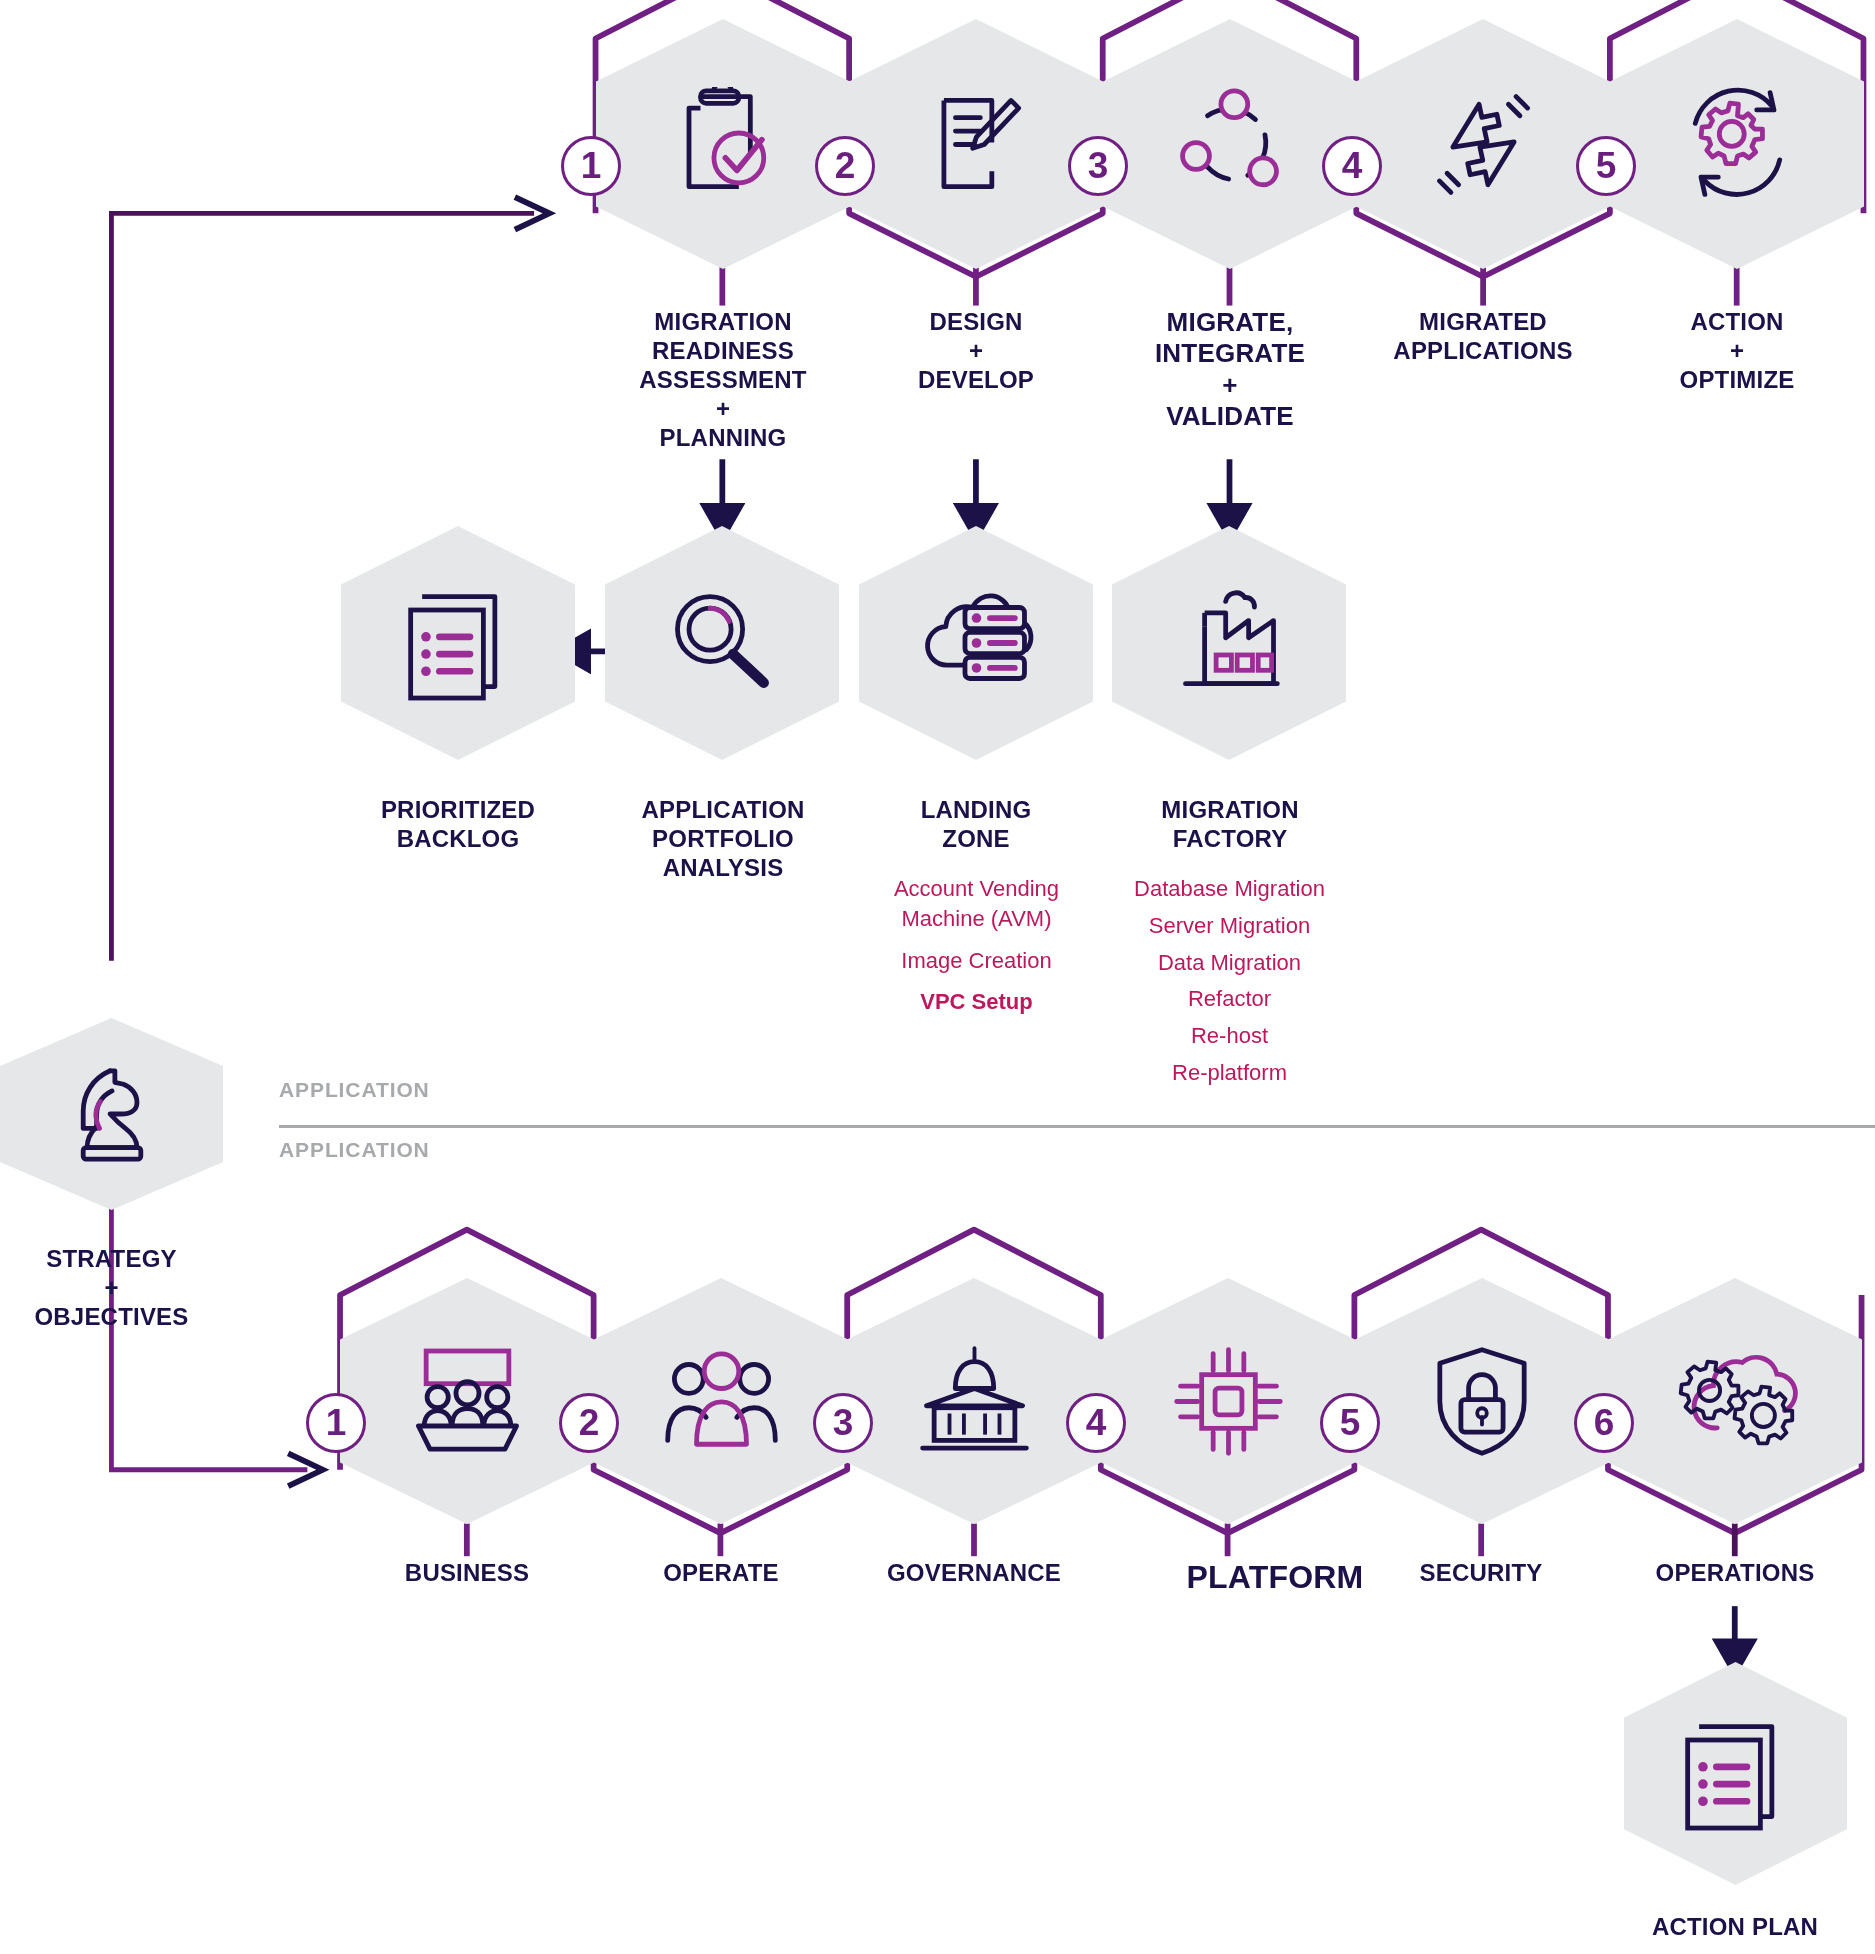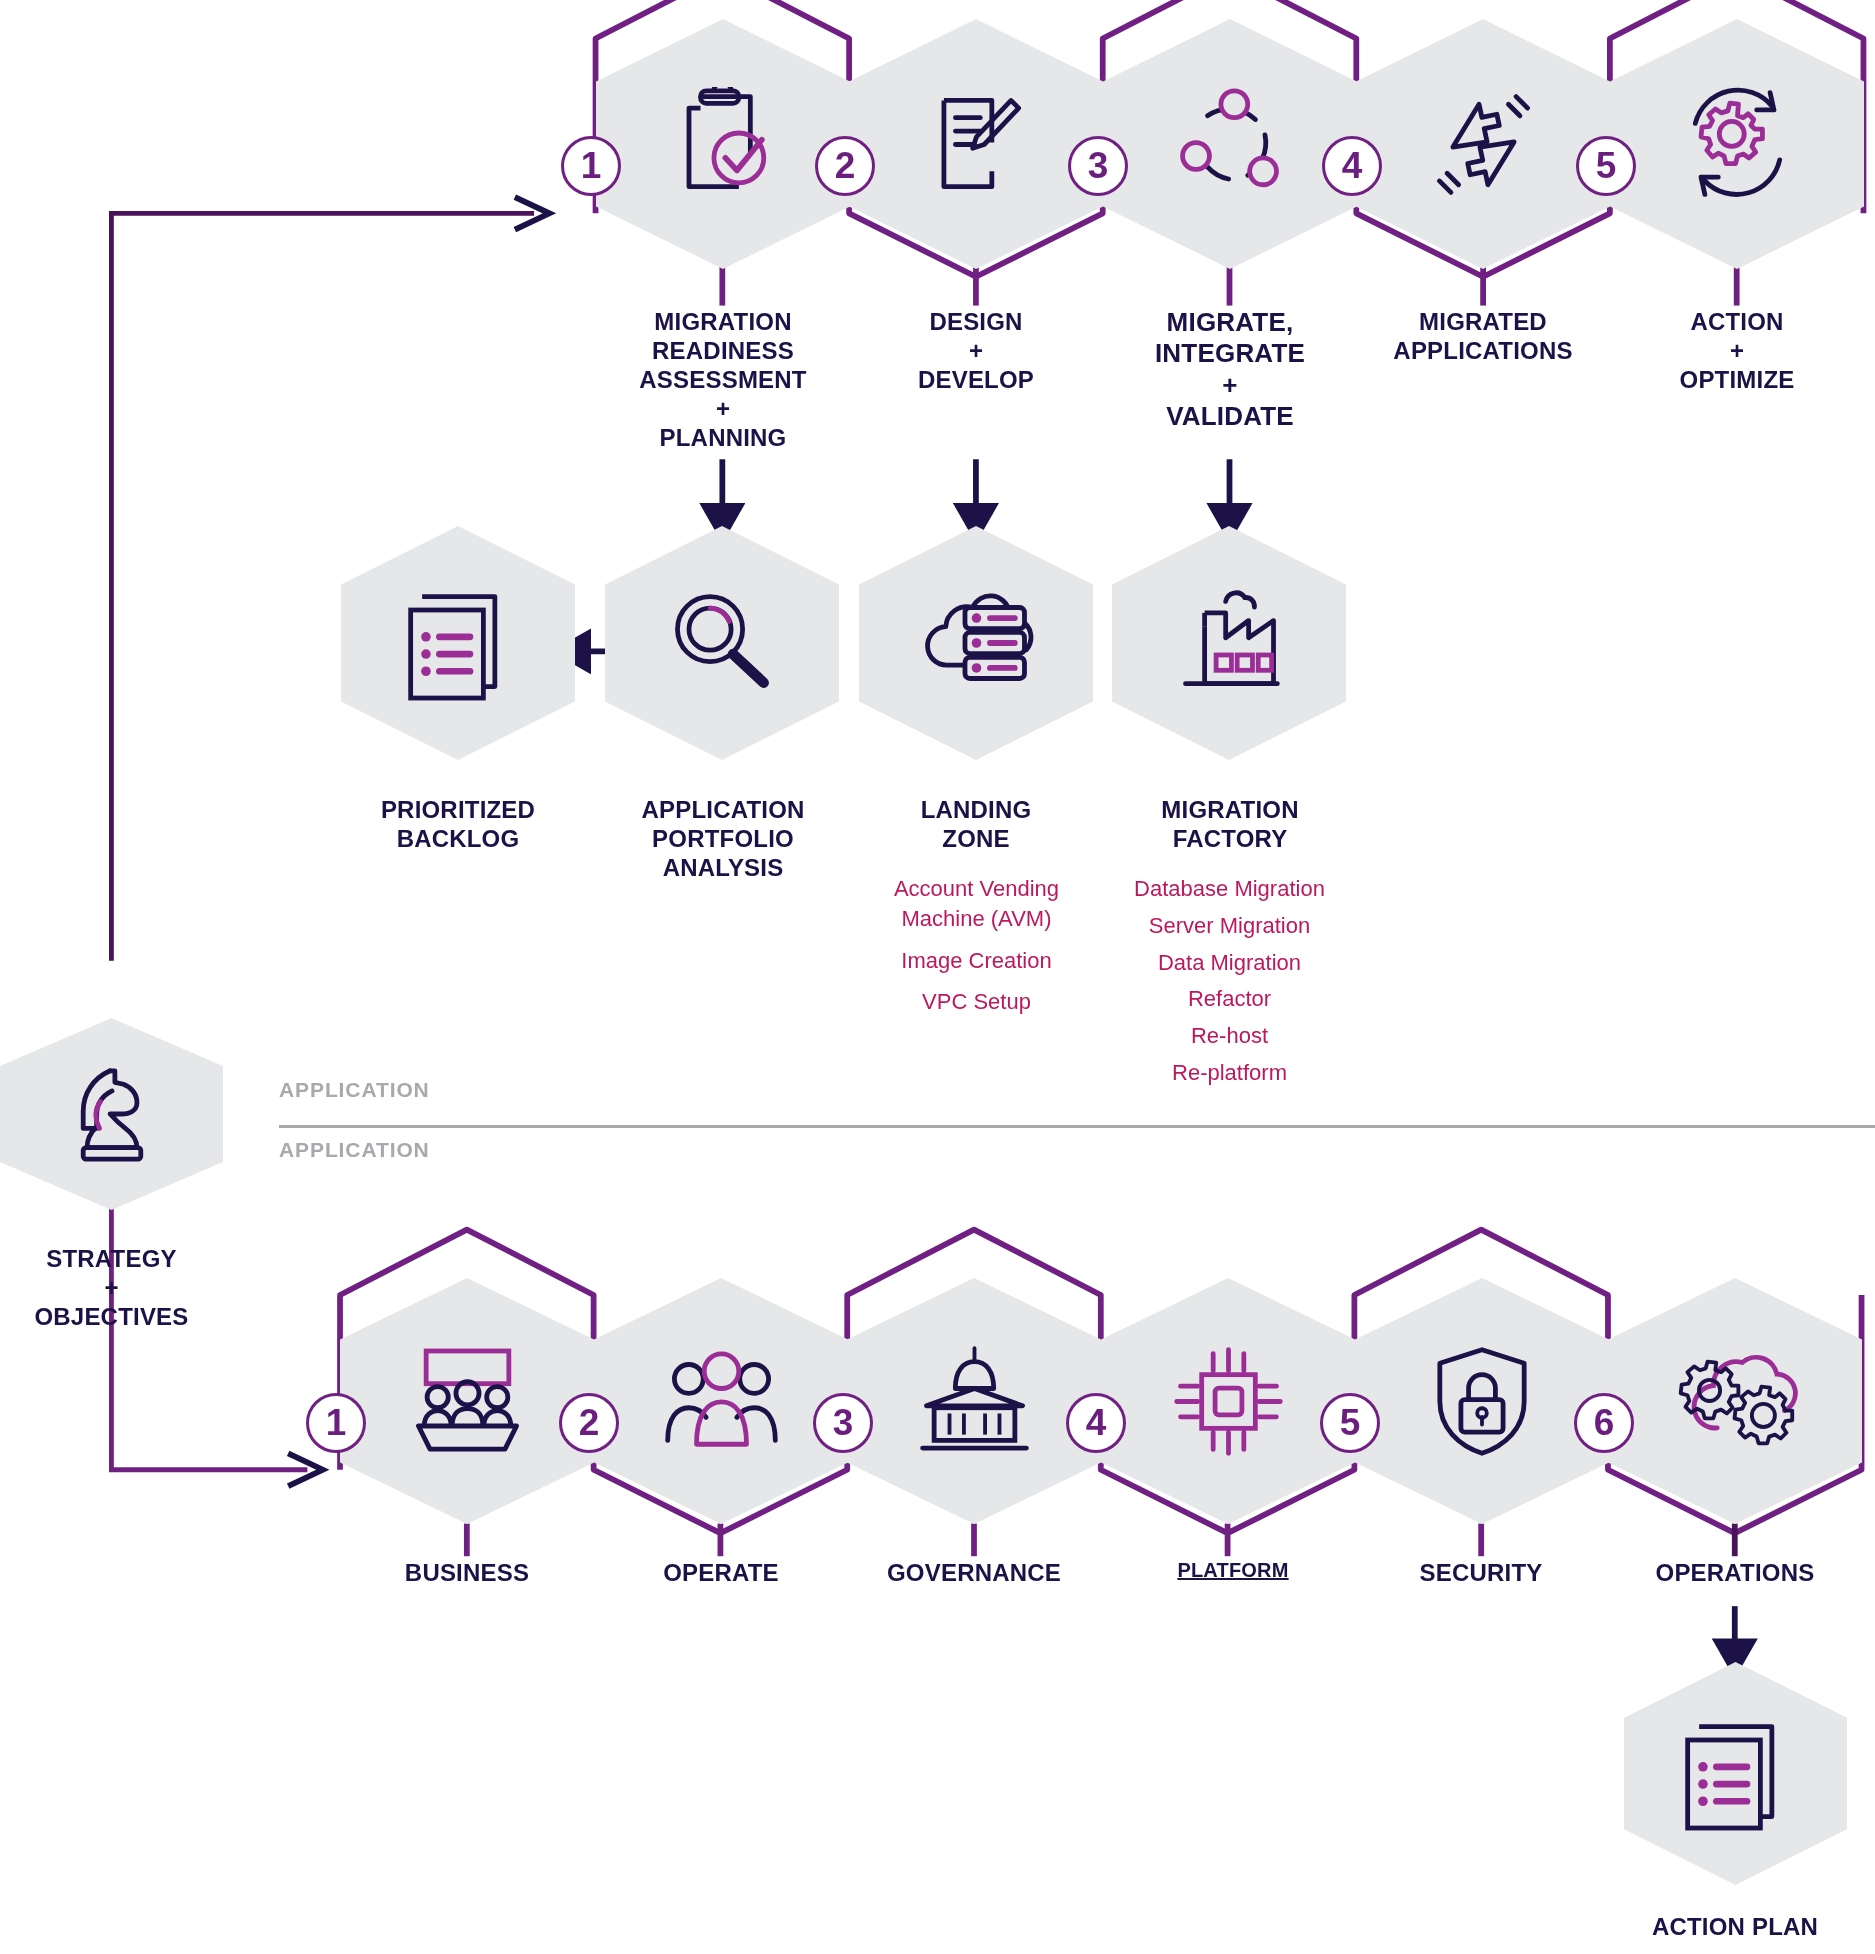--- a/index.html
+++ b/index.html
@@ -281,21 +281,21 @@
     </div>
   </div>
   <div class="nodelabel" style="left:851px; top:795px; width:250px; font-size:24px;">
     <div>LANDING</div>
     <div>ZONE</div>
   </div>
   <div class="sublist" style="left:842px; top:874px; width:269px;">
     <div>Account Vending</div>
     <div>Machine (AVM)</div>
     <div style="margin-top:11.5px;">Image Creation</div>
-    <div style="margin-top:11.5px;">VPC Setup</div>
+    <div style="margin-top:11.5px;font-weight:bold;">VPC Setup</div>
   </div>
 
   <div class="hexwrap" style="left:1112px; top:526px; width:234px; height:234px;">
     <div class="hexbg" style="width:234px; height:234px;"></div>
     <div class="hexicon" style="width:234px; height:234px;">
       <svg width="119" height="111" viewBox="0 0 124 116" fill="none">
         <path d="M58 14 A11 11 0 0 1 78 10 A9 9 0 0 1 88 20" stroke="#1d1248" stroke-width="5" stroke-linecap="round" fill="none"></path>
         <path d="M36 40 L36 100 L108 100 L108 34 L82 52 L82 34 L58 52 L58 26 L36 26" stroke="#1d1248" stroke-width="5" stroke-linejoin="round" fill="none"></path>
         <path d="M36 26 L36 40" stroke="#1d1248" stroke-width="5"></path>
         <line x1="16" y1="100" x2="112" y2="100" stroke="#1d1248" stroke-width="5" stroke-linecap="round"></line>
@@ -404,21 +404,21 @@
         <line x1="10" y1="76" x2="28" y2="76" stroke="#9b2d96" stroke-width="5" stroke-linecap="round"></line>
         <line x1="92" y1="44" x2="110" y2="44" stroke="#9b2d96" stroke-width="5" stroke-linecap="round"></line>
         <line x1="92" y1="60" x2="114" y2="60" stroke="#9b2d96" stroke-width="5" stroke-linecap="round"></line>
         <line x1="92" y1="76" x2="110" y2="76" stroke="#9b2d96" stroke-width="5" stroke-linecap="round"></line>
       </svg>
     </div>
   </div>
   <div class="numbadge" style="left:1066px; top:1393px; width:60px; height:60px; font-size:37px;">
     <span>4</span>
   </div>
-  <div class="nodelabel" style="left:1108px; top:1558px; width:250px; font-size:20px;text-decoration:underline;">
+  <div class="nodelabel" style="left:1150px; top:1558px; width:250px; font-size:32px;">
     <div>PLATFORM</div>
   </div>
 
   <div class="hexwrap" style="left:1355px; top:1278px; width:254px; height:246px;">
     <div class="hexbg" style="width:254px; height:246px;"></div>
     <div class="hexicon" style="width:254px; height:246px;">
       <svg width="108" height="115" viewBox="0 0 112 120" fill="none">
         <path d="M56 6 L100 20 L100 60 C100 88 80 106 56 114 C32 106 12 88 12 60 L12 20 Z" stroke="#1d1248" stroke-width="5" stroke-linejoin="round" fill="none"></path>
         <path d="M42 58 L42 46 A14 14 0 0 1 70 46 L70 58" stroke="#1d1248" stroke-width="5" stroke-linecap="round" fill="none"></path>
         <rect x="34" y="58" width="44" height="34" rx="4" stroke="#1d1248" stroke-width="5" fill="none"></rect>

